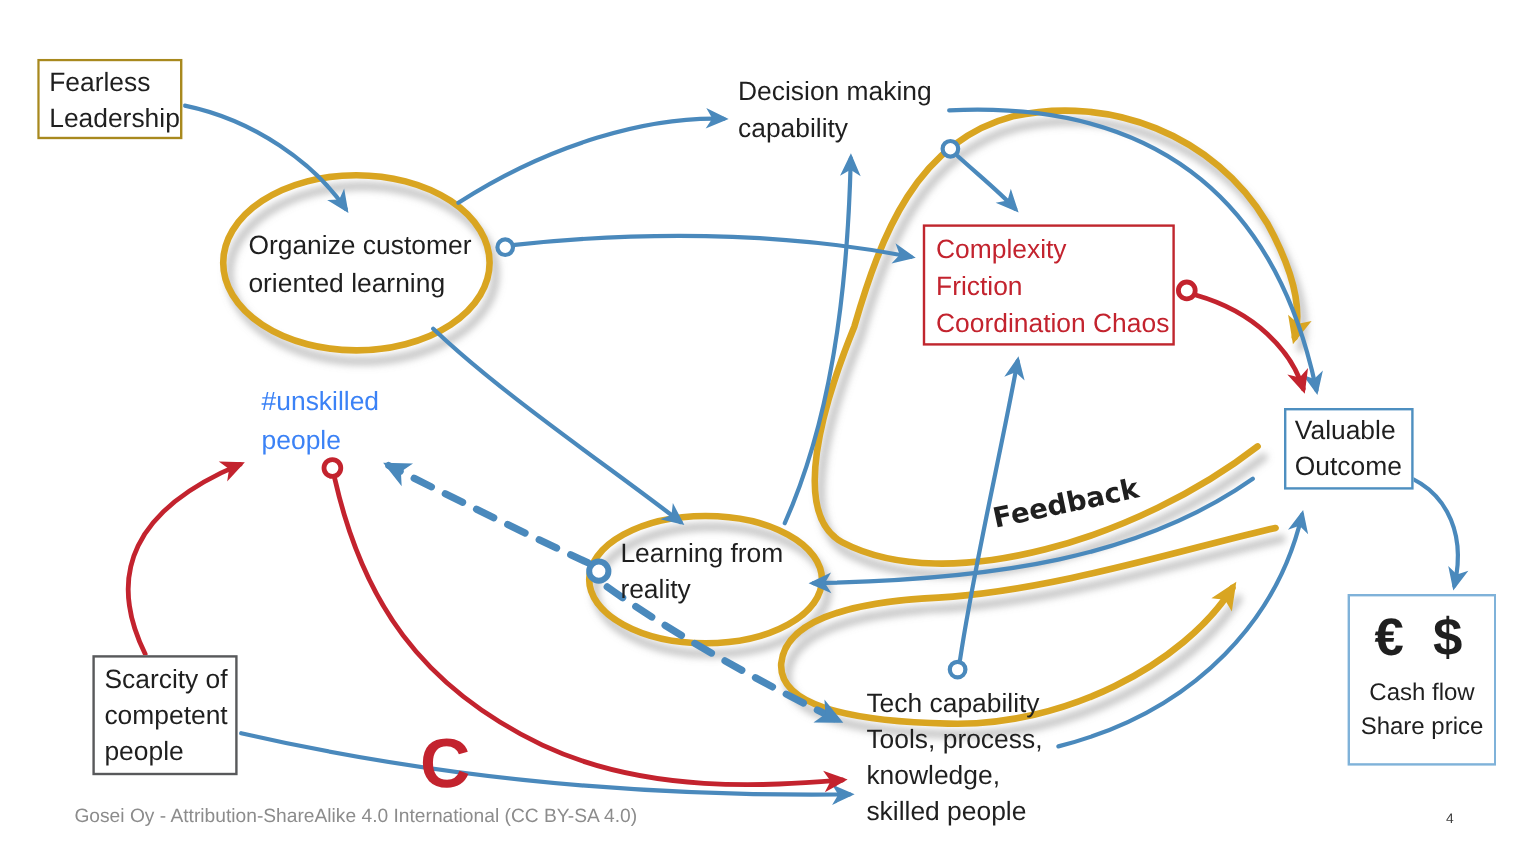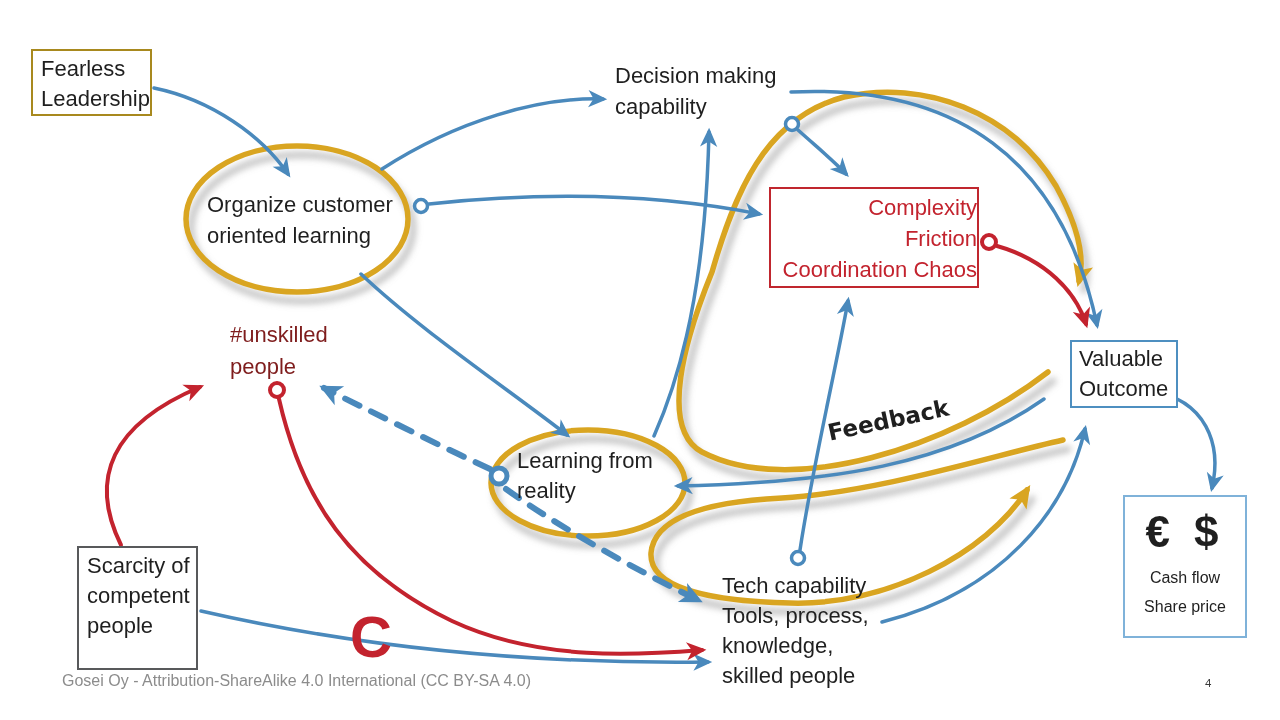--- a/index.html
+++ b/index.html
@@ -4,29 +4,29 @@
 <style>
   html,body{margin:0;padding:0;background:#fff;}
   #stage{
     position:relative;width:1280px;height:720px;background:#ffffff;overflow:hidden;
     font-family:"Liberation Sans",sans-serif;color:#1f1f1f;
   }
   #wires{position:absolute;left:0;top:0;width:1280px;height:720px;}
   .txt{position:absolute;white-space:pre-line;font-size:22px;line-height:30px;}
   .nodebox{position:absolute;background:#fff;box-sizing:border-box;}
   .box-fearless{left:31px;top:49px;width:121px;height:67px;border:2.5px solid #A8891E;padding:3px 0 0 8px;}
-  .box-scarcity{left:77px;top:546px;width:121px;height:124px;border:2.5px solid #58595B;padding:3px 0 0 8px;}
-  .box-complexity{left:769px;top:187px;width:210px;height:101px;border:2.5px solid #C0262E;padding:3px 0 0 9px;color:#C3232E;text-align:right;}
+  .box-scarcity{left:77px;top:546px;width:121px;height:100px;border:2.5px solid #58595B;padding:3px 0 0 8px;}
+  .box-complexity{left:769px;top:187px;width:210px;height:101px;border:2.5px solid #C0262E;padding:3px 0 0 9px;color:#C3232E;}
   .box-valuable{left:1041px;top:340px;width:108px;height:68px;border:2px solid #4E8FC0;padding:2px 0 0 7px;margin-left:29px;}
   .box-cash{left:1123px;top:495px;width:124px;height:143px;border:2.5px solid #7FB2D9;text-align:center;}
   .cash-symbols{display:block;font-size:44px;font-weight:700;margin-top:10px;letter-spacing:6px;}
-  .cash-lines{display:block;font-size:16px;line-height:29px;white-space:pre-line;margin-top:6px;}
+  .cash-lines{display:block;font-size:20px;line-height:29px;white-space:pre-line;margin-top:6px;}
   .t-decision{left:615px;top:60px;line-height:31px;}
   .t-organize{left:207px;top:189px;line-height:31px;}
-  .t-unskilled{left:230px;top:319px;line-height:32px;color:#7f1d1d;}
+  .t-unskilled{left:218px;top:319px;line-height:32px;color:#3b82f6;}
   .t-learning{left:517px;top:446px;}
   .t-tech{left:722px;top:571px;}
   .t-feedback{left:828px;top:418px;font-family:"DejaVu Sans",sans-serif;font-weight:600;font-size:23px;transform:rotate(-12deg);transform-origin:left center;}
   .t-cmark{left:350px;top:608px;font-size:58px;font-weight:700;color:#C3232E;line-height:58px;}
   .t-footer{left:62px;top:674px;font-size:16px;color:#8C8C8C;line-height:14px;}
   .t-page{left:1205px;top:676px;font-size:11.5px;color:#3a3a3a;line-height:14px;}
   .wire{fill:none;stroke-linecap:round;}
   .blue{stroke:#4A89BC;stroke-width:3.5;}
   .bluedash{stroke:#4A89BC;stroke-width:6;stroke-dasharray:16 13;}
   .red{stroke:#C3232E;stroke-width:4;}

